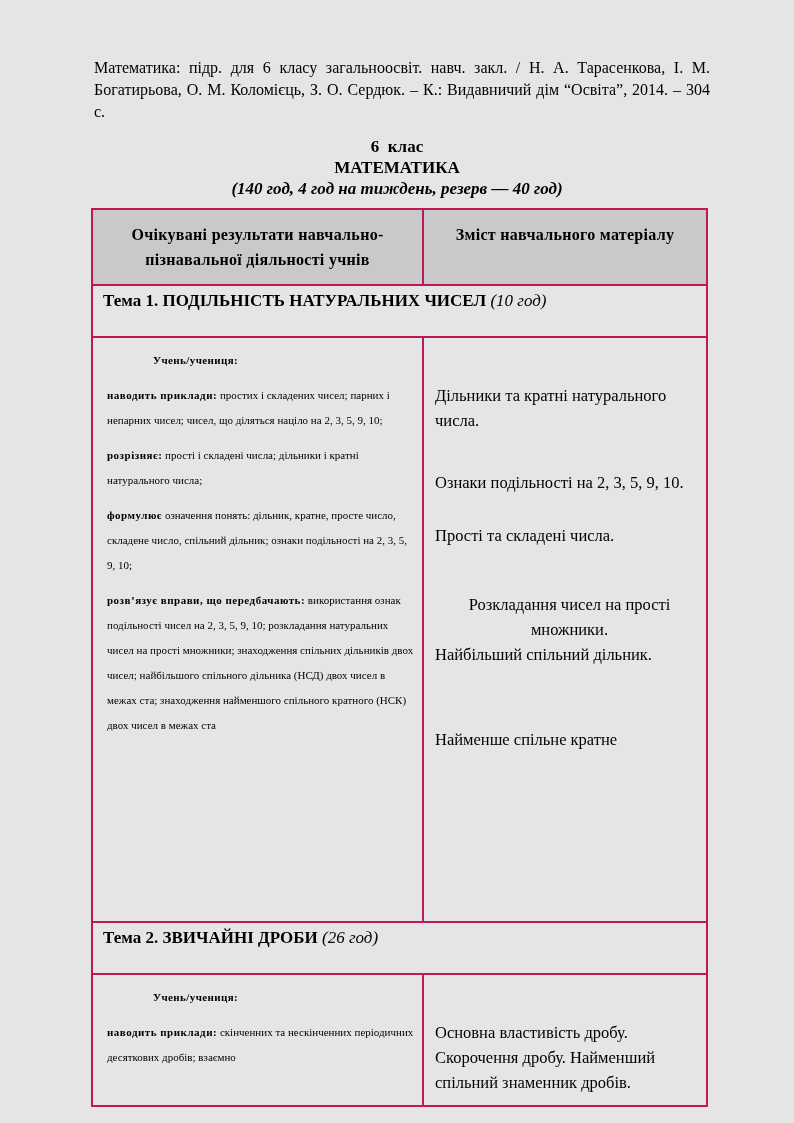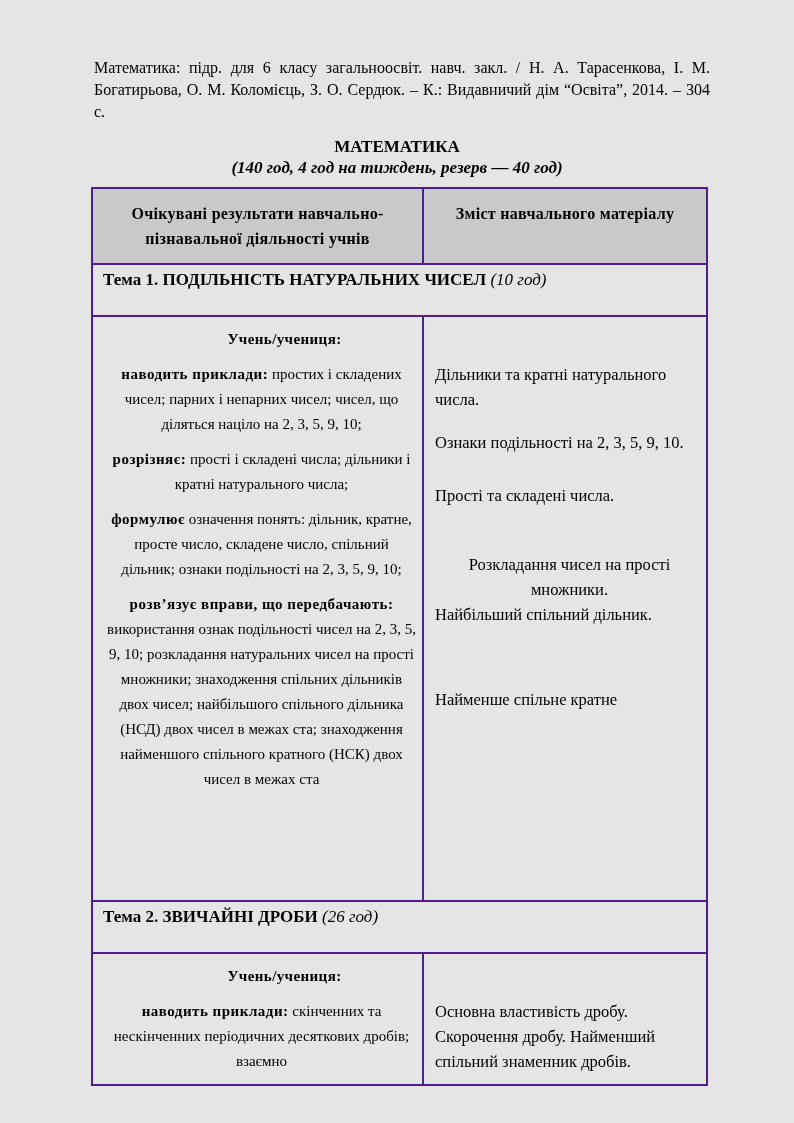--- a/index.html
+++ b/index.html
@@ -14,55 +14,56 @@
     text-align: justify;
   }
   .headings { text-align: center; margin-top: 13px; font-weight: bold;
     font-size: 17px; line-height: 21px; }
   .headings .hours { font-style: italic; }
   table.curriculum {
     border-collapse: collapse; margin: 9px 0 0 91px; width: 615px;
     table-layout: fixed;
   }
   col.c1 { width: 331px; } col.c2 { width: 284px; }
-  td { border: 2px solid #4c1d95; vertical-align: top; box-sizing: border-box; }
+  td { border: 2px solid #be185d; vertical-align: top; box-sizing: border-box; }
   tr.hdr td {
     background: #c9c9c9; font-weight: bold; text-align: center;
     font-size: 16px; line-height: 25px; padding: 12px 8px;
     height: 70px; letter-spacing: 0.3px;
   }
   tr.theme td {
     font-weight: bold; font-size: 17px; padding: 5px 10px 8px 10px;
     height: 52px;
   }
   tr.theme .hours { font-weight: normal; font-style: italic; }
   tr.body1 > td { height: 585px; }
   tr.body2 > td { height: 120px; }
-  td.outcome-col { padding: 8px 6px 10px 14px; font-size: 15px; line-height: 25px; text-align: center; }
+  td.outcome-col { padding: 8px 6px 10px 14px; font-size: 11px; line-height: 25px; }
   td.content-col { padding: 8px 2px 10px 11px; font-size: 16.5px; line-height: 25px; }
   td.outcome-col p { margin: 10px 0 0 0; }
   p.student { font-weight: bold; margin: 2px 0 0 46px !important; letter-spacing: 0.4px; }
   td.outcome-col b { letter-spacing: 0.5px; }
   td.content-col p { margin: 0; }
   tr.body1 td.content-col p:nth-child(1) { margin-top: 37px; }
-  tr.body1 td.content-col p:nth-child(2) { margin-top: 18px; }
+  tr.body1 td.content-col p:nth-child(2) { margin-top: 37px; }
   tr.body1 td.content-col p:nth-child(3) { margin-top: 28px; }
   tr.body1 td.content-col p:nth-child(4) { margin-top: 44px; text-align: center; }
   tr.body1 td.content-col p:nth-child(5) { }
   tr.body1 td.content-col p:nth-child(6) { margin-top: 60px; }
   tr.body2 td.content-col p:nth-child(1) { margin-top: 37px; }
 </style>
 </head>
 <body>
 
 <div class="page">
 
   <p class="citation">Математика: підр. для 6 класу загальноосвіт. навч. закл. / Н. А. Тарасенкова, І. М. Богатирьова, О. М. Коломієць, З. О. Сердюк. – К.: Видавничий дім “Освіта”, 2014. – 304 с.</p>
 
   <div class="headings">
+    <div>6&nbsp; клас</div>
     <div>МАТЕМАТИКА</div>
     <div class="hours">(140 год, 4 год на тиждень, резерв — 40 год)</div>
   </div>
 
   <table class="curriculum">
     <colgroup>
         <col class="c1">
         <col class="c2">
       </colgroup>
 

